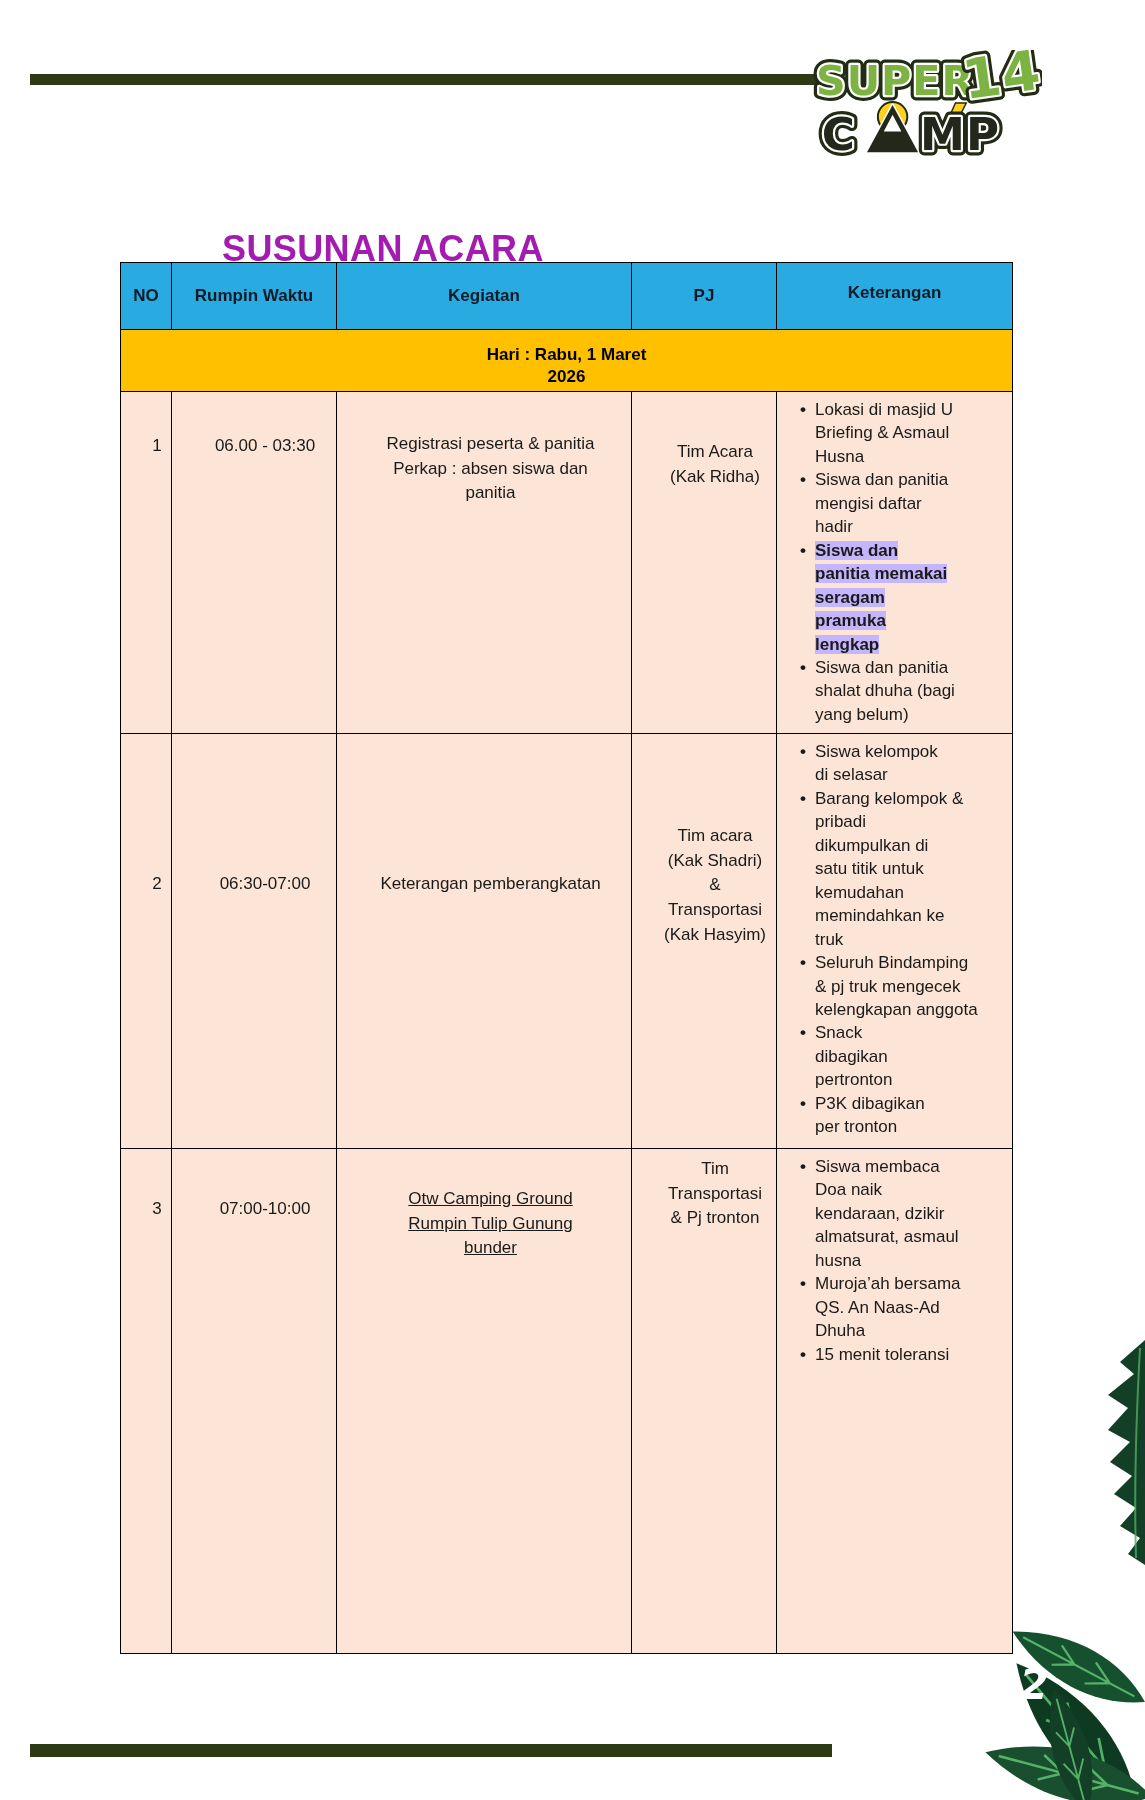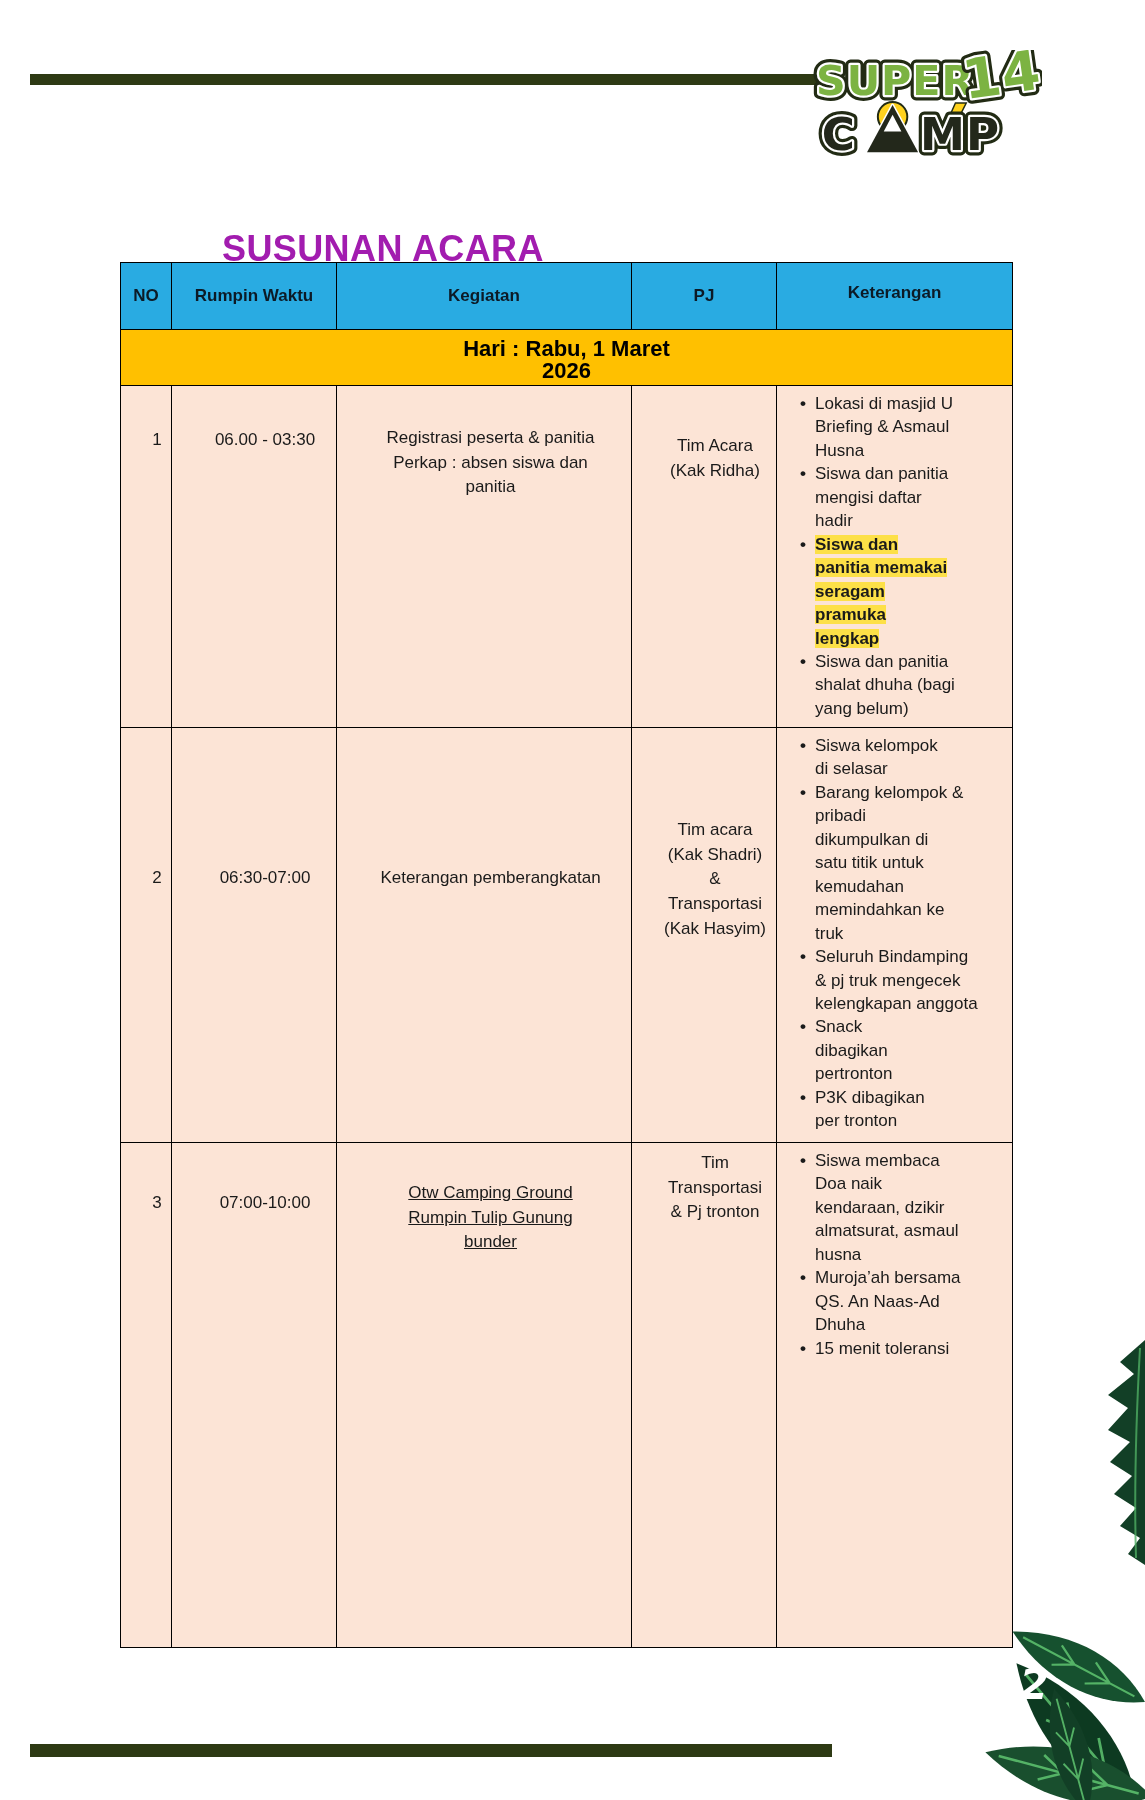--- a/index.html
+++ b/index.html
@@ -40,21 +40,21 @@
   col.c-pj { width:145px; } col.c-ket { width:236px; }
 
   .head-row th {
     background:#29abe2; height:46px; font-size:17px; font-weight:bold;
     color:#0c1a26; text-align:center; vertical-align:middle; padding:0 2px;
   }
   .head-row th.ket-h { vertical-align:top; padding-top:20px; }
 
   .day-row td {
     background:#ffc000; height:48px; text-align:center; font-weight:bold;
-    font-size:22px; color:#000; line-height:22px; padding-top:6px;
+    font-size:17px; color:#000; line-height:22px; padding-top:12px;
   }
 
   tbody tr.r td {
     background:#fce4d6; vertical-align:top; font-size:17px; color:#1a1a1a;padding-left:23px;
   }
   tr.r1 { height:342px; } tr.r2 { height:415px; } tr.r3 { height:505px; }
 
   td.tno, td.twk, td.tkg, td.tpj { text-align:center; white-space:pre-line; line-height:1.45; }
   tr.r1 td.tno, tr.r1 td.twk { padding-top:42px; }
   tr.r1 td.tkg { padding-top:40px; } tr.r1 td.tpj { padding-top:48px; }
@@ -63,21 +63,21 @@
   tr.r3 td.tno, tr.r3 td.twk { padding-top:48px; }
   tr.r3 td.tkg { padding-top:38px;text-decoration:underline; } tr.r3 td.tpj { padding-top:8px; }
   td.tkg { padding-left:10px; padding-right:10px; }
 
   td.tket { padding:6px 4px 6px 8px; }
   .bullet { display:flex; align-items:flex-start; line-height:1.38; }
   .bullet .dot { flex:0 0 15px; width:15px; }
   .bullet .dot::before { content:"\2022"; font-weight:bold; }
   .bullet .bt { flex:1; white-space:pre-line; }
   .bullet.hl .bt { font-weight:bold; }
-  .bullet.hl .mark { background:#fde047; white-space:pre-line; }
+  .bullet.hl .mark { background:#c4b5fd; white-space:pre-line; }
 
   
   .corner-leaves { position:absolute; right:0; bottom:0; width:178px; height:258px; }
   .edge-leaf { position:absolute; right:0; top:1340px; width:55px; height:225px; }
 
   .page-num {
     position:absolute; left:1010px; top:1660px; width:48px; text-align:center;
     font-size:42px; font-weight:bold; font-style:italic; color:#ffffff; z-index:5;
     font-family:"DejaVu Sans", sans-serif;
   }

